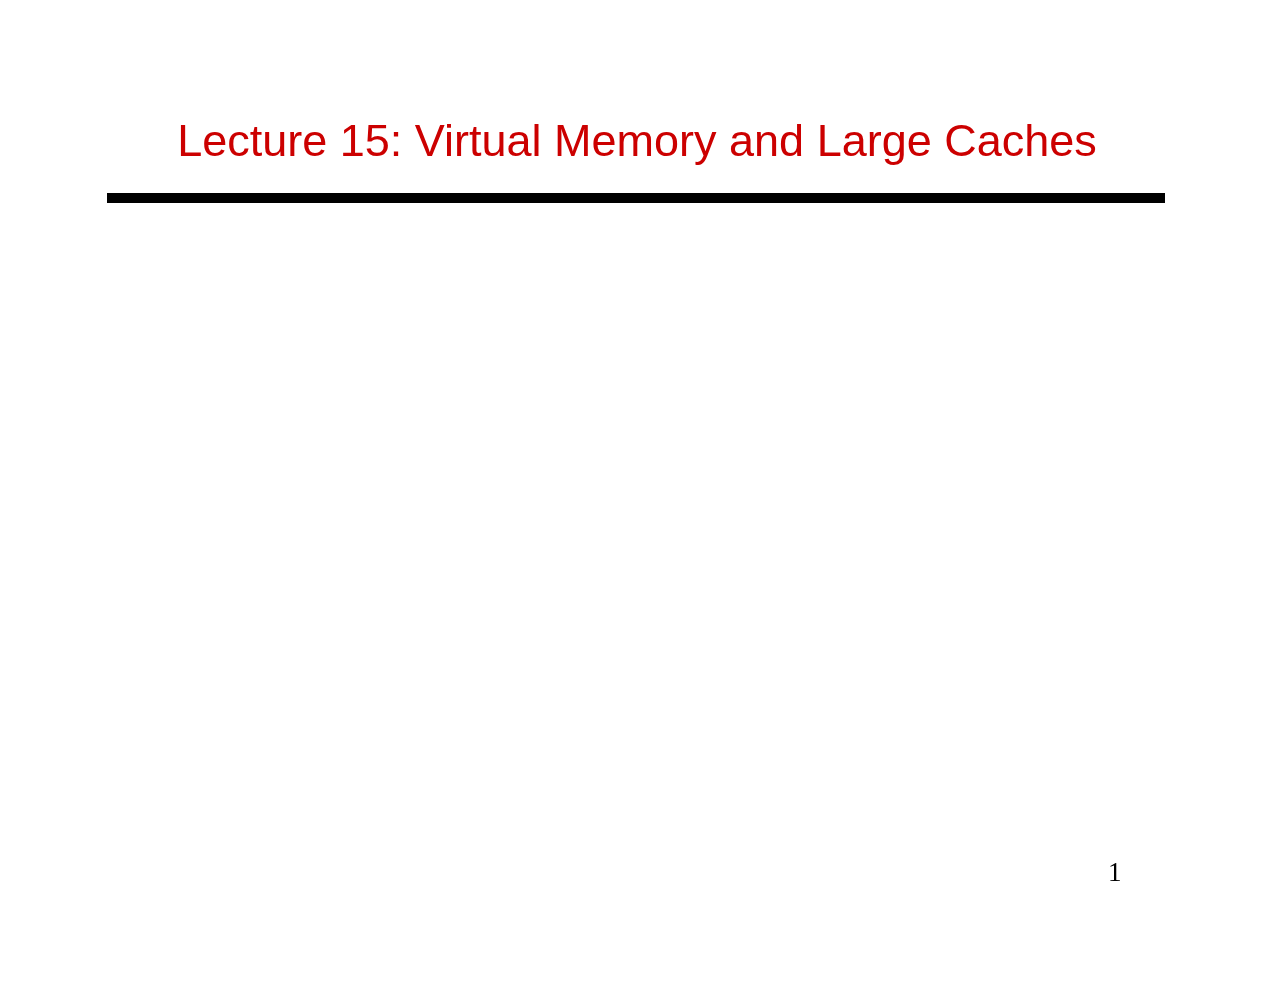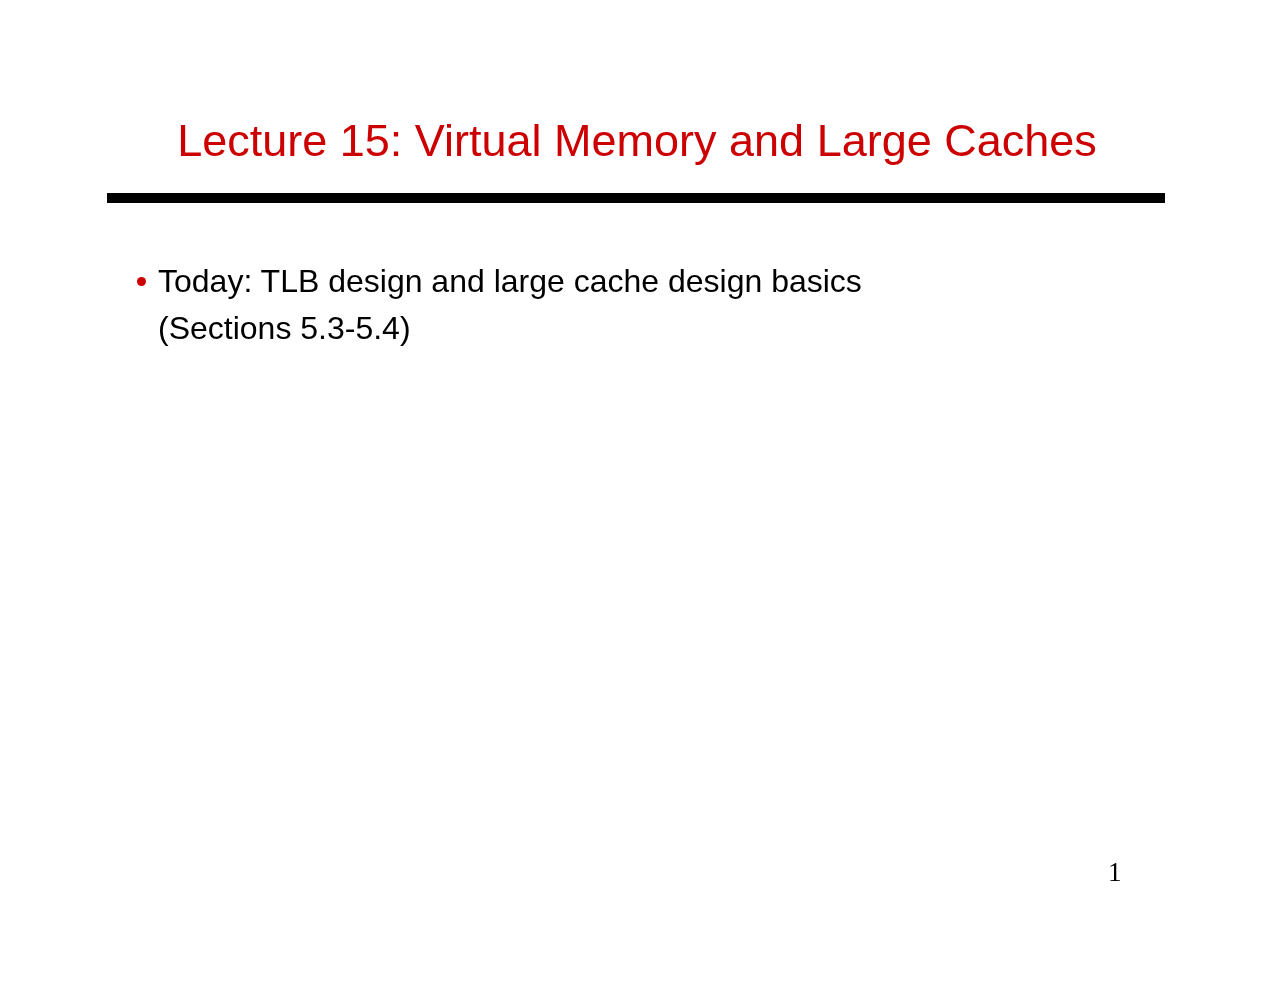--- a/index.html
+++ b/index.html
@@ -106,25 +106,16 @@
 </style>
 </head>
 <body>
 
 <div id="slide">
 
   <h1 id="slide-title">Lecture 15: Virtual Memory and Large Caches</h1>
 
   <div id="title-rule"></div>
 
-  <ul id="body-list">
-    <li class="bullet-item">
-      <span class="bullet-marker"></span>
-      <span class="bullet-text">
-        <span class="bullet-line">Today: TLB design and large cache design basics</span>
-        <span class="bullet-line">(Sections 5.3-5.4)</span>
-      </span>
-    </li>
-  </ul>
 
   <div id="page-number">1</div>
 
 </div>
 
 </body></html>

